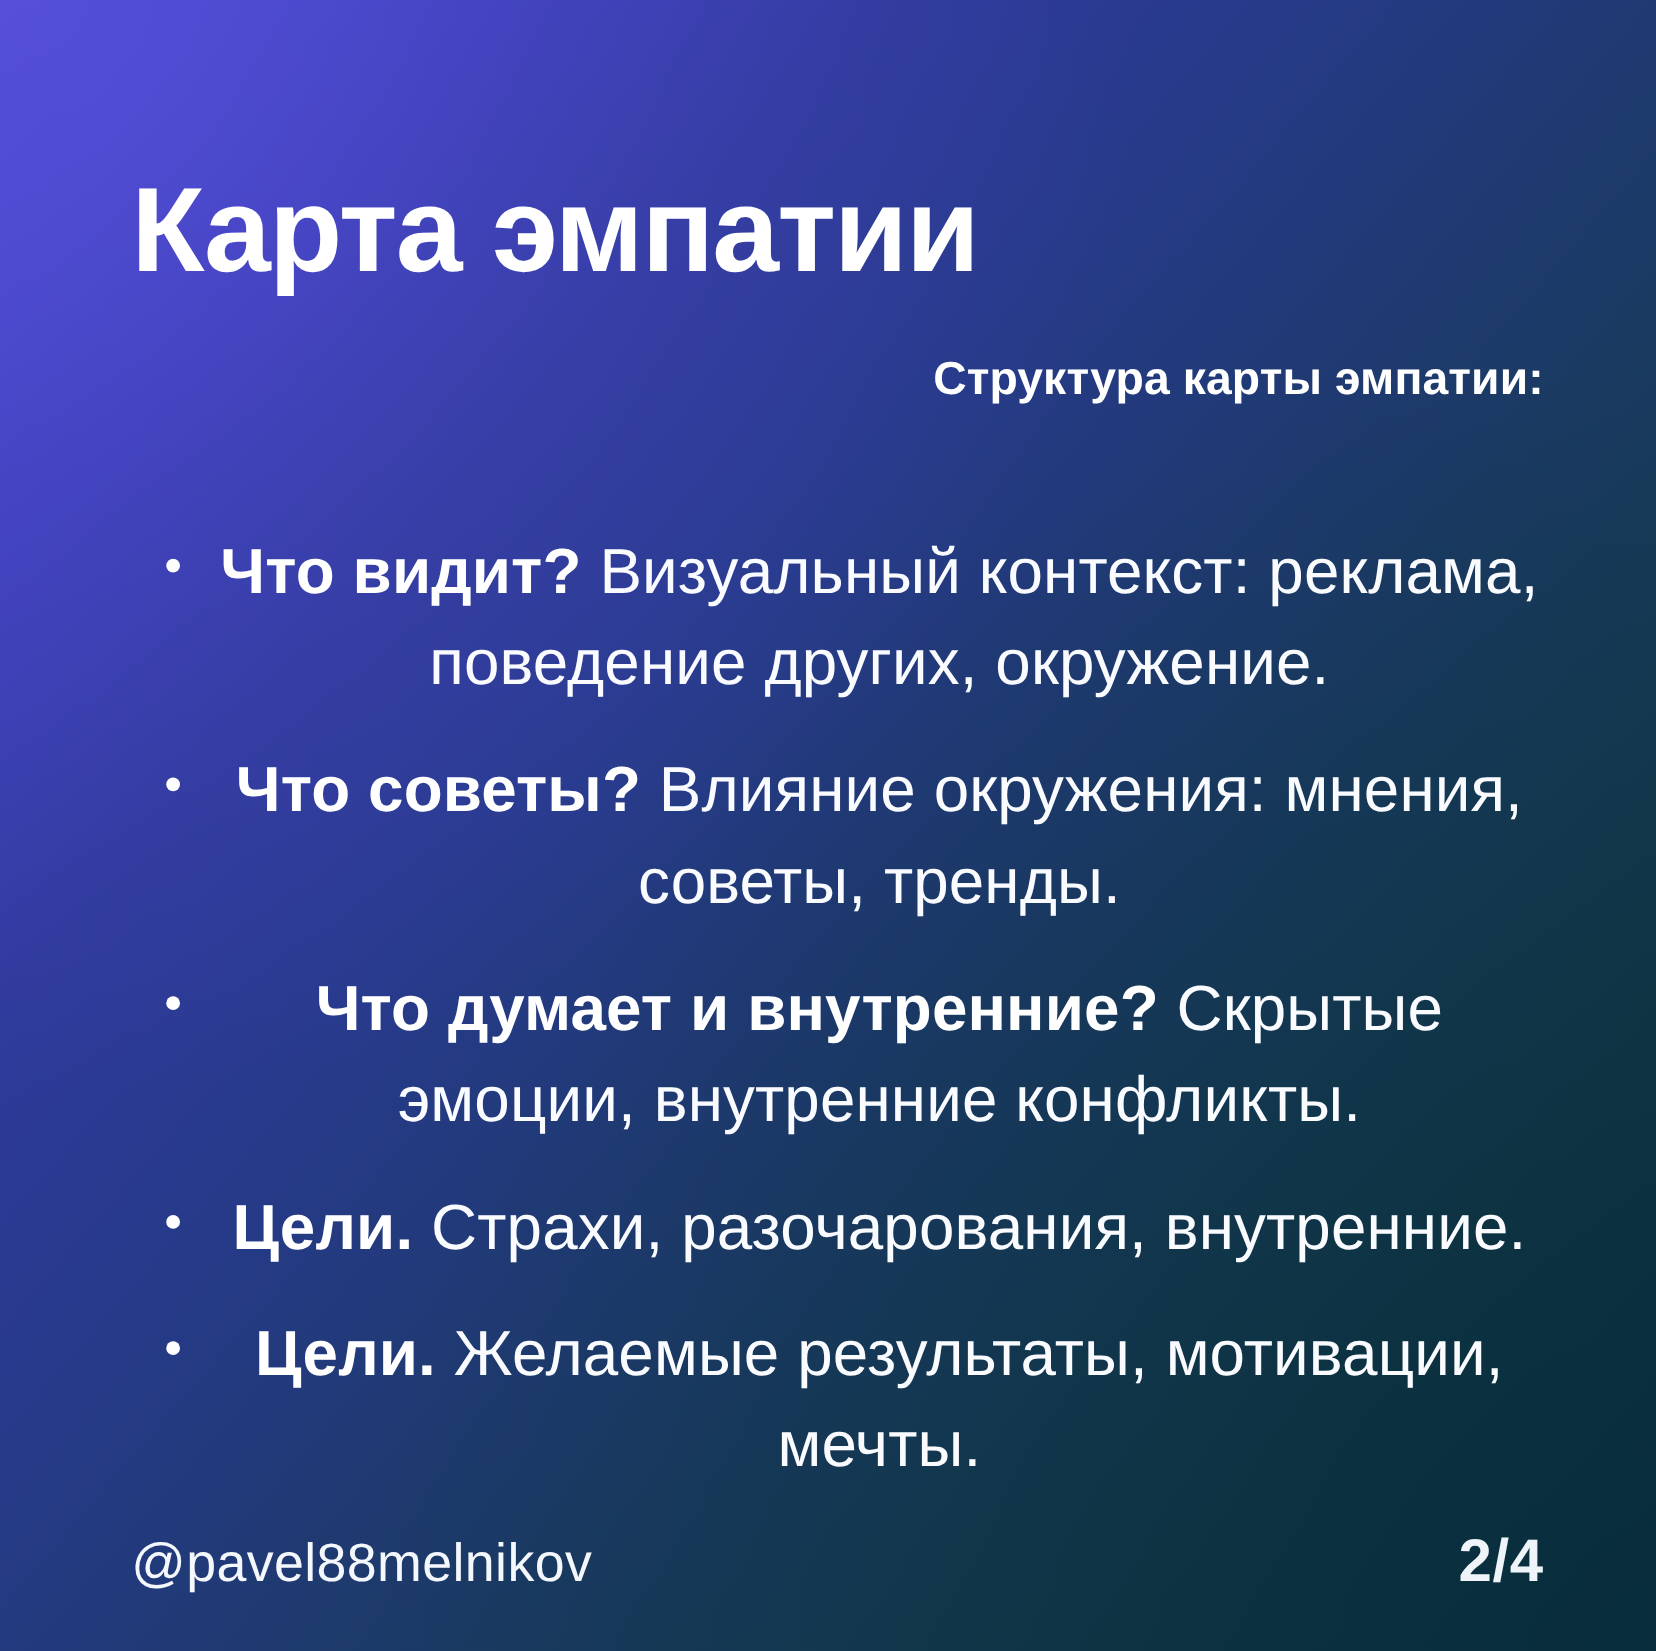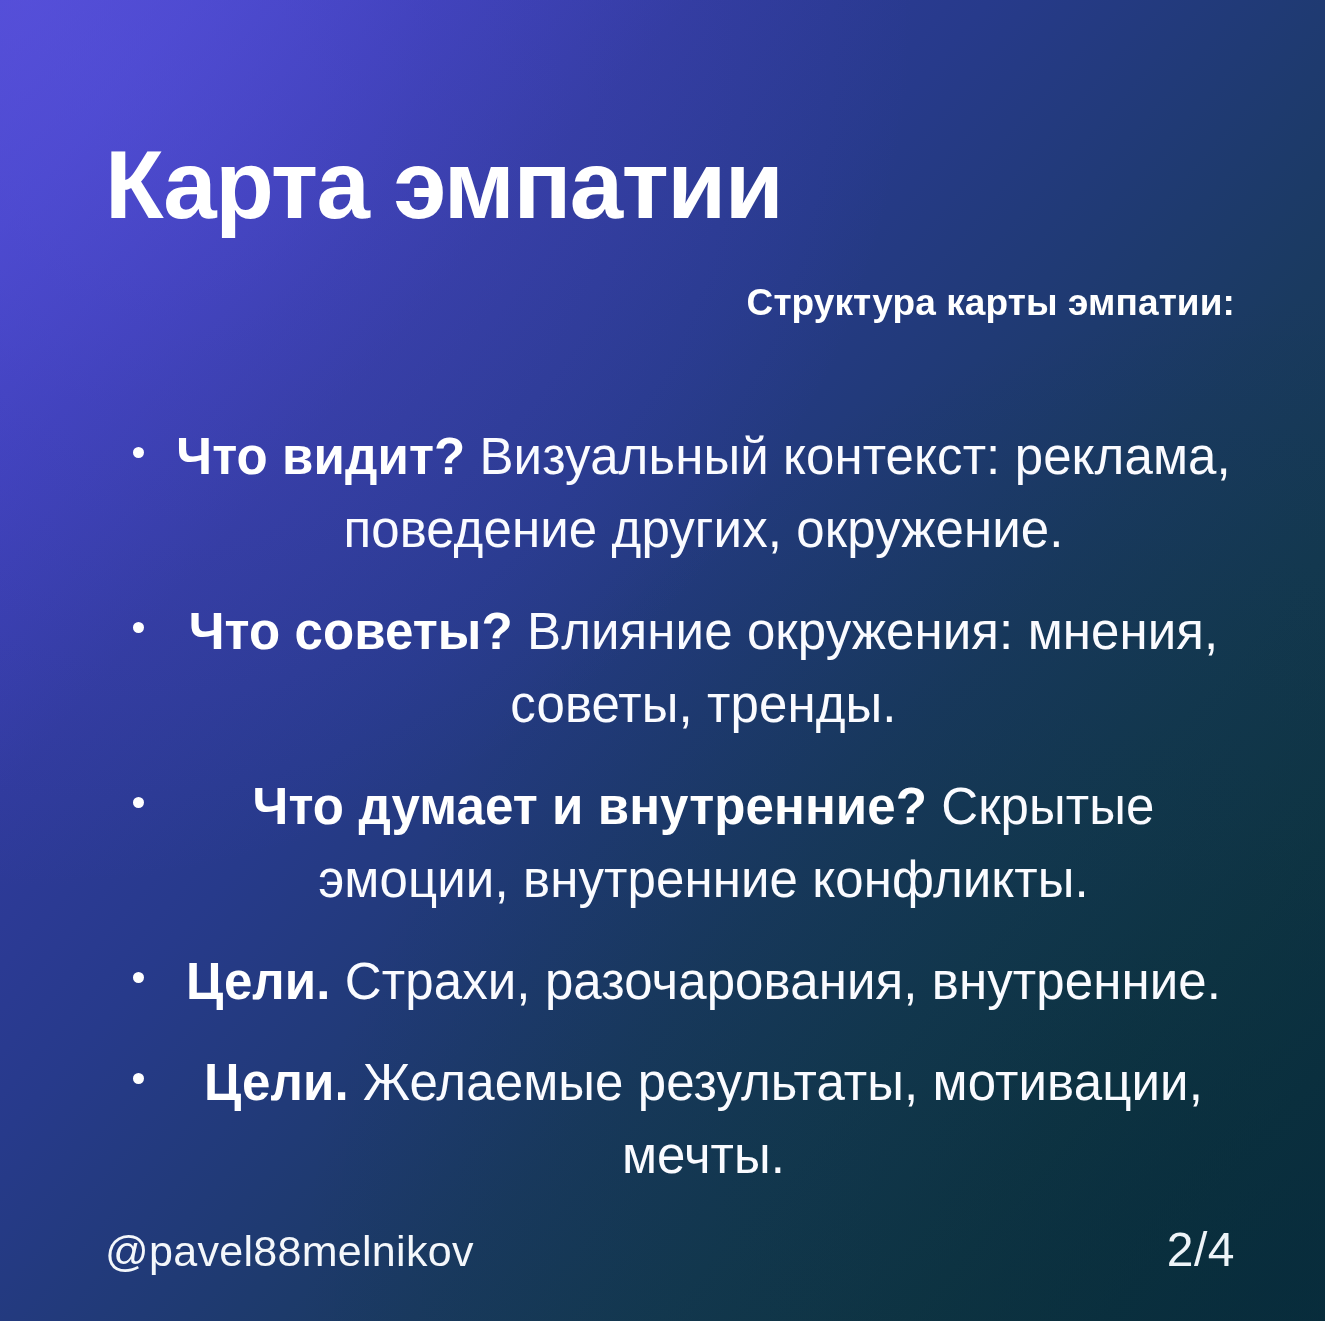--- a/index.html
+++ b/index.html
@@ -133,21 +133,21 @@
 
   .handle {
     font-size: 43px;
     font-weight: 300;
     letter-spacing: 0.3px;
     color: #f4f7fb;
   }
 
   .page-number {
     font-size: 48px;
-    font-weight: 400;
+    font-weight: 700;
     letter-spacing: 0.5px;
     color: #eef4f8;
   }
 </style>
 </head>
 <body>
 
 <div class="slide">
   <div class="content">
 

